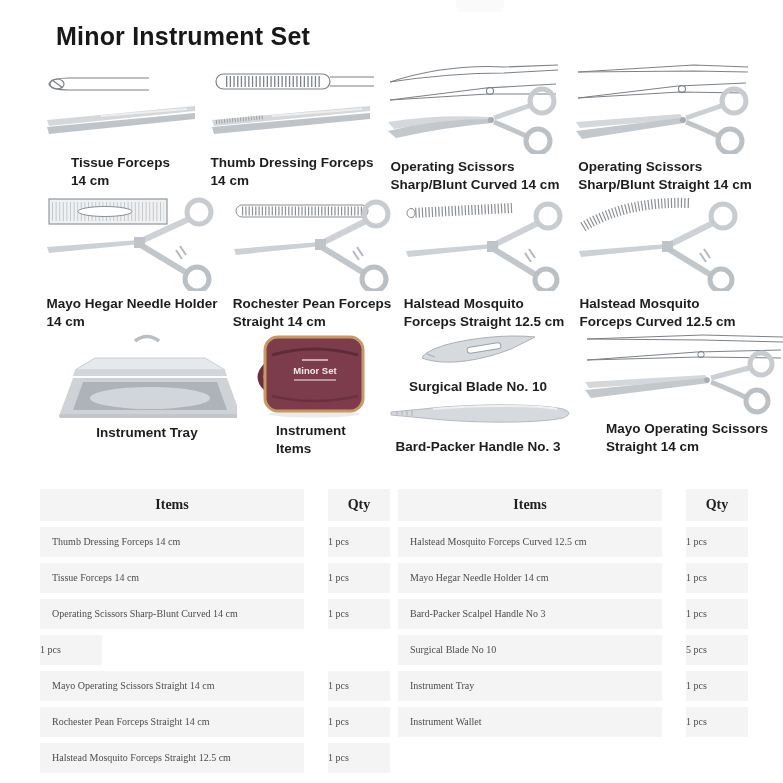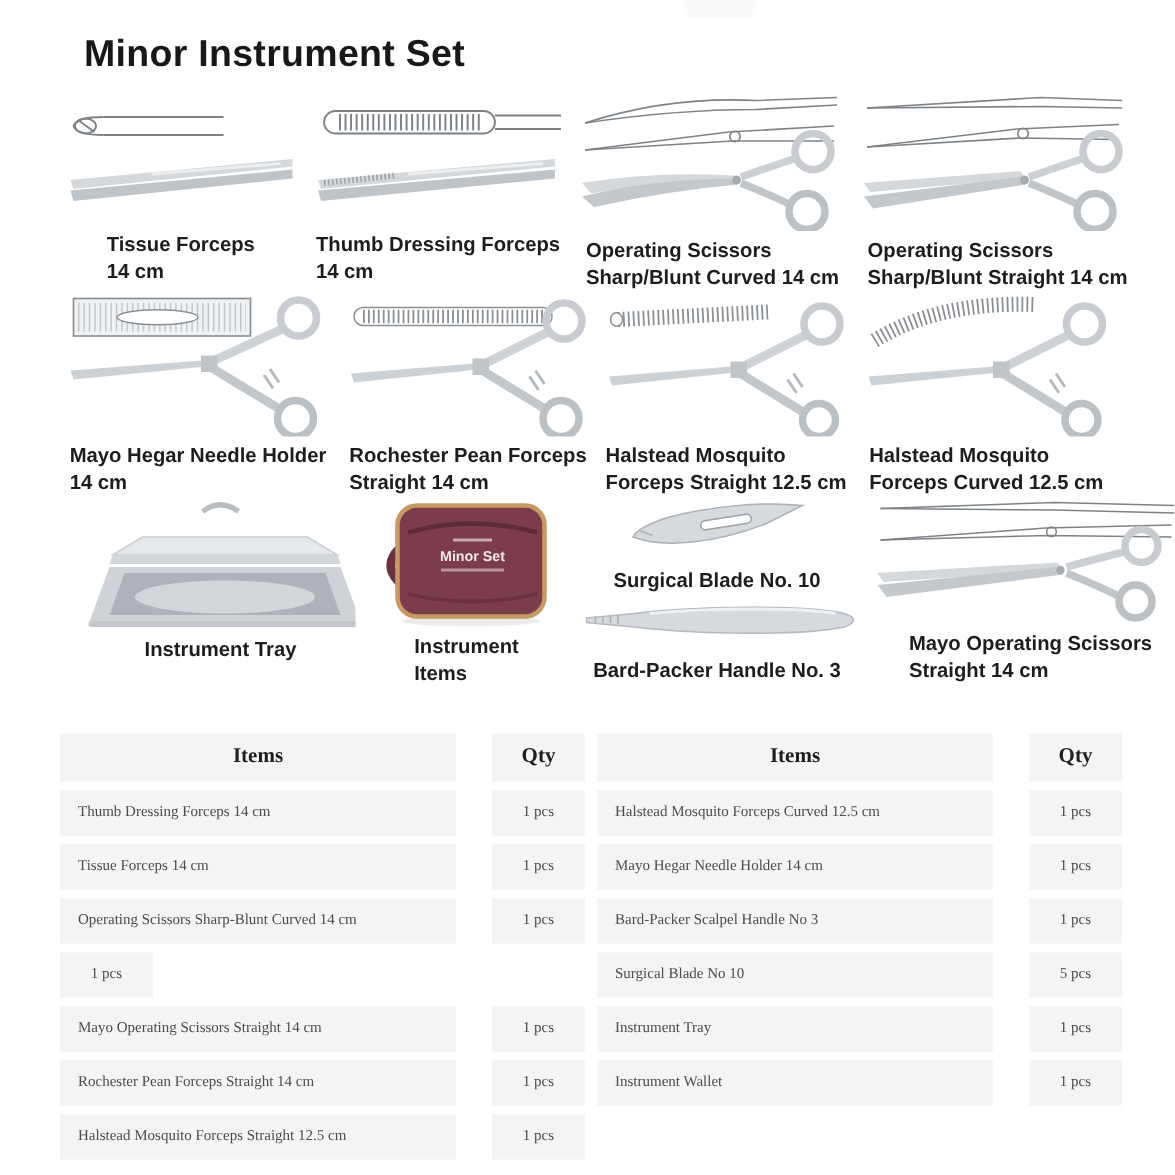--- a/index.html
+++ b/index.html
@@ -45,21 +45,21 @@
   .mini-caption { font-weight:700; font-size:13.5px; color:#1d1d1d; margin:13px 0 6px 0; text-align:center; }
   
   .tables { position:absolute; left:40px; top:489px; width:708px; display:flex; gap:8px; }
   .tbl { display:flex; flex-direction:column; }
   .tbl-left  { width:350px; }
   .tbl-right { width:350px; }
   .trow { display:flex; gap:24px; margin-bottom:6px;font-family:Liberation Serif, serif; }
   .tcell { background:#f4f4f4; height:30px; line-height:30px; font-size:10px; color:#4c4c4c;
            white-space:nowrap; overflow:hidden; }
   .tcell.item { flex:1; padding-left:12px; text-align:left; }
-  .tcell.qty  { width:62px; text-align:center; }
+  .tcell.qty  { width:62px; text-align:left; }
   .thead .tcell { font-weight:700; color:#1f1f1f; font-size:14px; height:32px; line-height:32px;
                   text-align:center; padding-left:0; }
   svg { display:block; }
   svg text { font-family:"Liberation Sans", sans-serif; }
 </style>
 </head>
 <body>
 
 <div class="page">
 

